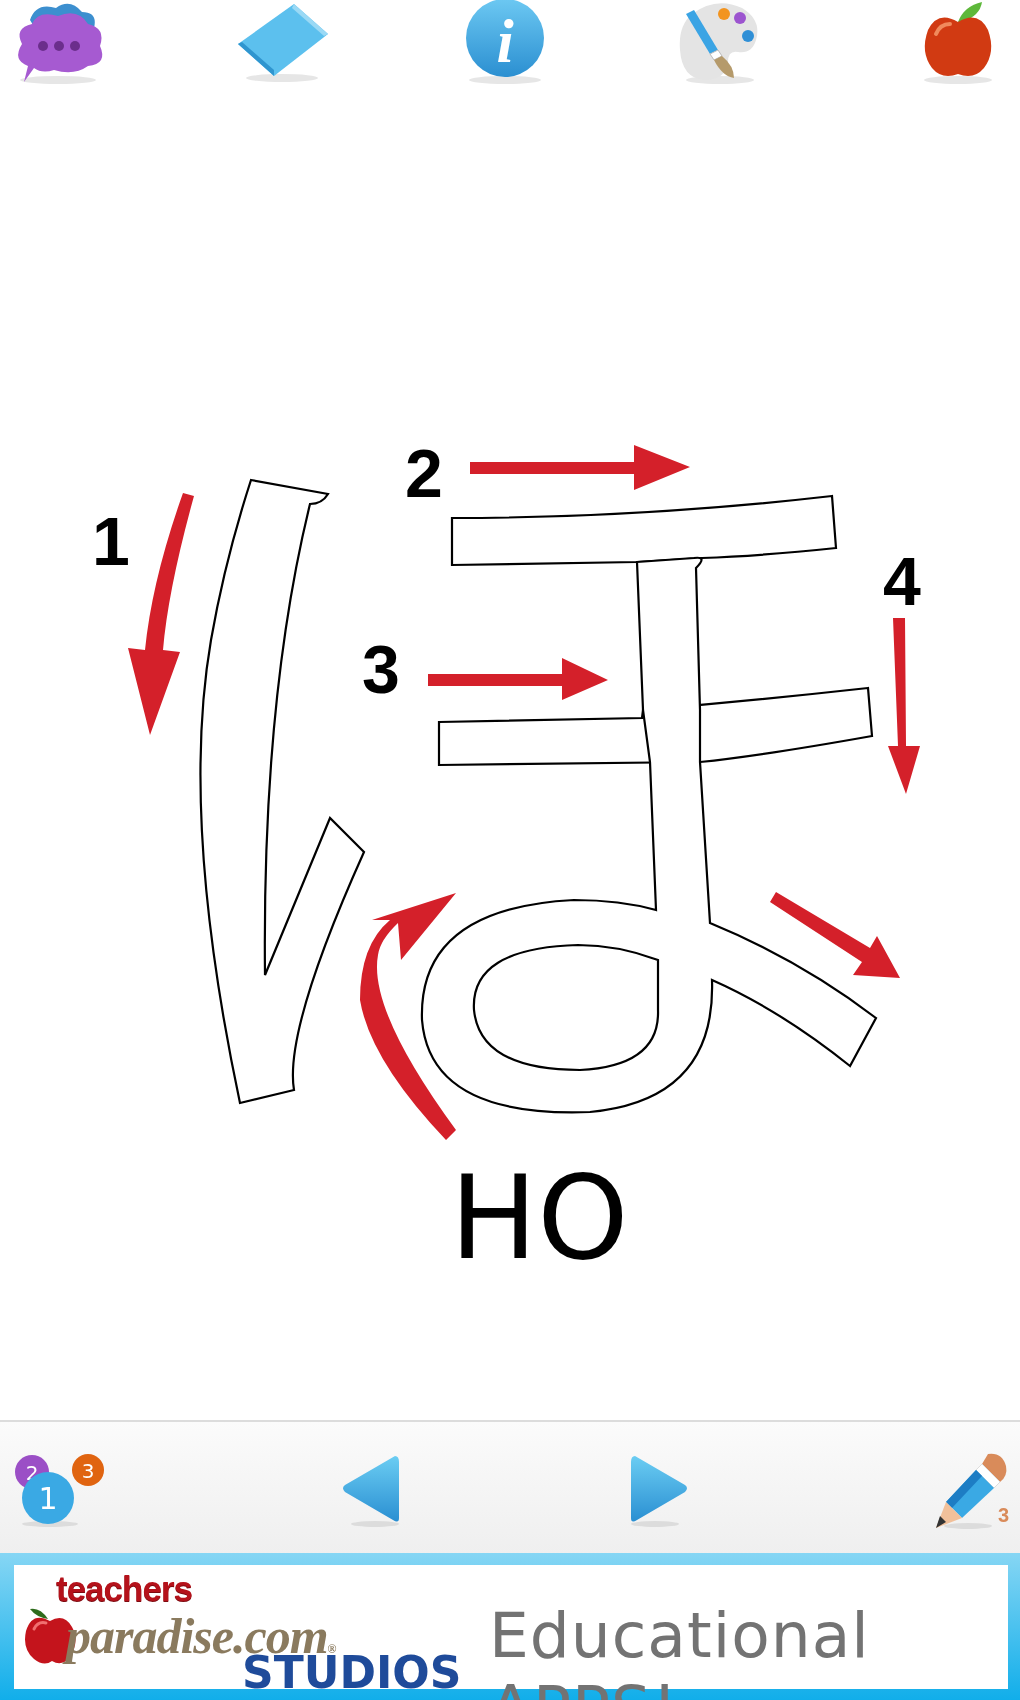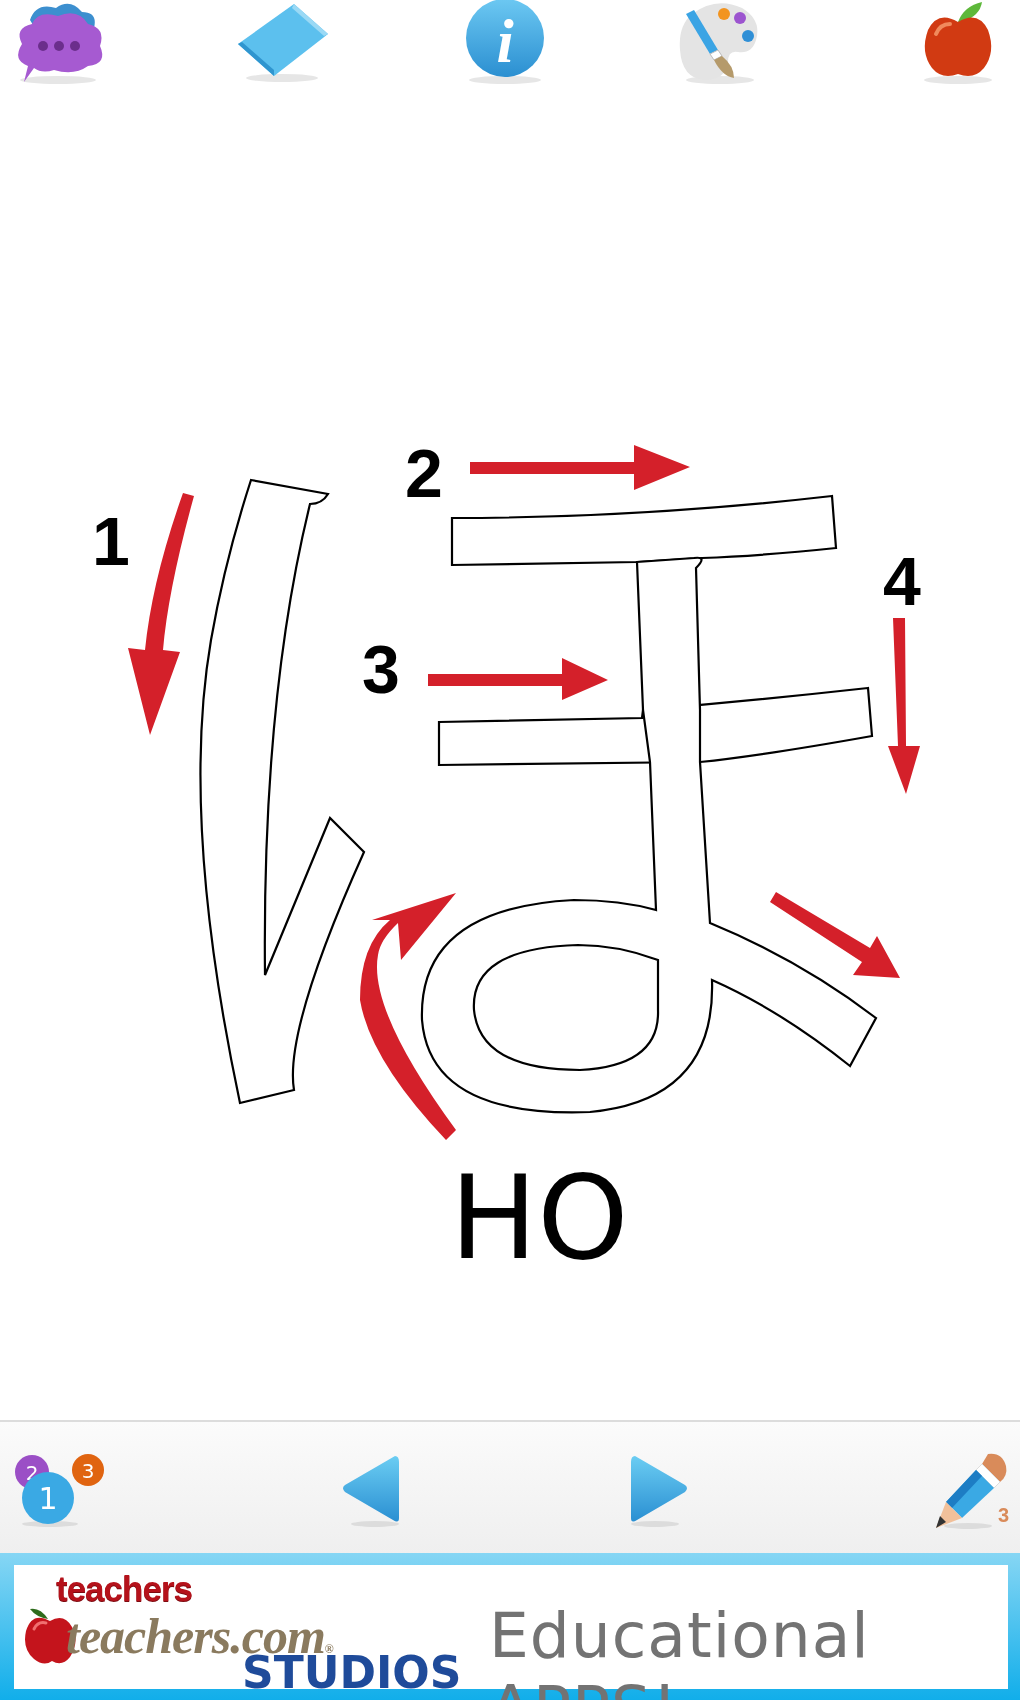--- a/index.html
+++ b/index.html
@@ -175,17 +175,17 @@
 </div>
 
 <div class="ad">
   <div class="ad-inner">
     <svg style="position:absolute;left:8px;top:40px" width="56" height="60" viewBox="0 0 56 60">
       <path d="M26 14 Q18 2 8 4 Q14 12 26 14 Z" fill="#2e6b1c"></path>
       <path d="M28 16 Q10 6 4 26 Q0 44 12 54 Q22 62 30 56 Q40 62 48 52 Q58 36 50 22 Q42 8 28 16 Z" fill="#c4141c"></path>
       <path d="M12 24 Q16 16 24 18" stroke="#f07070" stroke-width="3" fill="none" stroke-linecap="round"></path>
     </svg>
     <div class="brand-teachers">teachers</div>
-    <div class="brand-paradise"><span>teachers.com</span><span class="brand-reg">®</span></div>
+    <div class="brand-paradise"><span>paradise.com</span><span class="brand-reg">®</span></div>
     <div class="brand-studios">STUDIOS</div>
     <div class="ad-tagline">Educational APPS!</div>
   </div>
 </div>
 
 </body></html>

